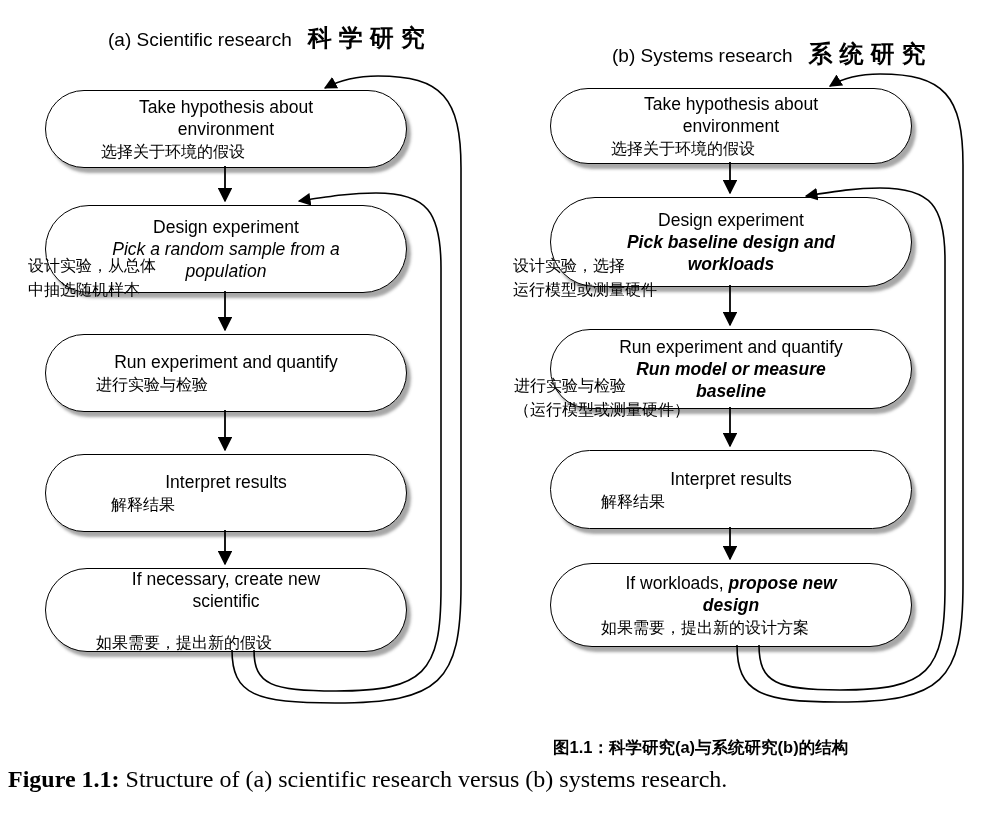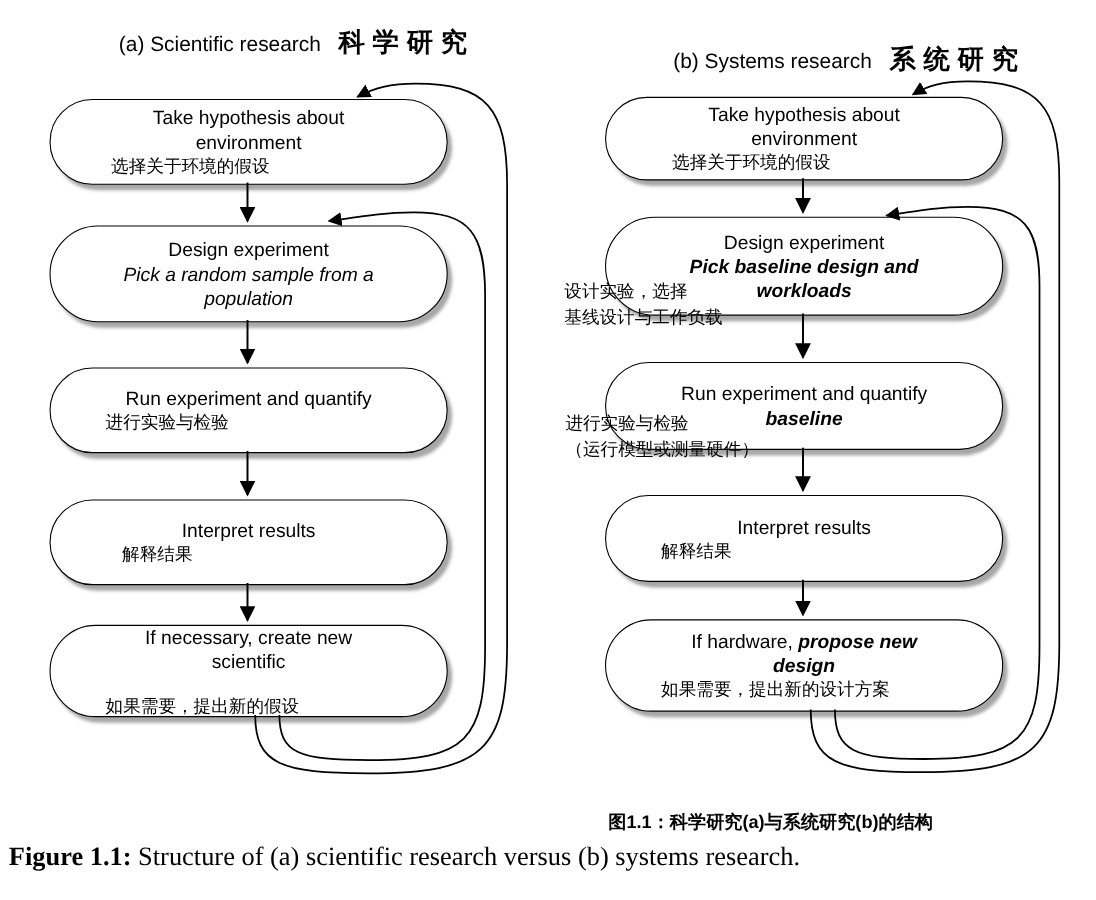--- a/index.html
+++ b/index.html
@@ -78,37 +78,42 @@
   </div>
 
   <div class="box" style="left:550px; top:197px; height:88px;">
     <span>Design experiment</span>
     <span class="bolditalic">Pick baseline design and</span>
     <span class="bolditalic">workloads</span>
   </div>
 
   <div class="box" style="left:550px; top:329px; height:78px;">
     <span>Run experiment and quantify</span>
+    <span class="bolditalic">Run model or measure</span>
     <span class="bolditalic">baseline</span>
   </div>
 
   <div class="box" style="left:550px; top:450px; height:77px;">
     <span>Interpret results</span>
     <span class="zh" style="margin-left:50px;">解释结果</span>
   </div>
 
   <div class="box" style="left:550px; top:563px; height:82px;">
-    <span><span>If hardware, </span><span class="bolditalic">propose new</span></span>
+    <span><span>If workloads, </span><span class="bolditalic">propose new</span></span>
     <span class="bolditalic">design</span>
     <span class="zh" style="margin-left:50px;">如果需要，提出新的设计方案</span>
   </div>
 
+  <div class="side-note" style="left:28px; top:254px;">
+    <div>设计实验，从总体</div>
+    <div>中抽选随机样本</div>
+  </div>
   <div class="side-note" style="left:513px; top:254px;">
     <div>设计实验，选择</div>
-    <div>基线设计与工作负载</div>
+    <div>运行模型或测量硬件</div>
   </div>
   <div class="side-note" style="left:514px; top:374px;">
     <div>进行实验与检验</div>
     <div>（运行模型或测量硬件）</div>
   </div>
 
   <svg class="connectors" width="996" height="818" viewBox="0 0 996 818">
     <defs>
       <marker id="arrow" viewBox="0 0 10 10" refX="9" refY="5" markerWidth="8" markerHeight="8" orient="auto">
         <path d="M0,0 L10,5 L0,10 z" fill="#000"></path>

